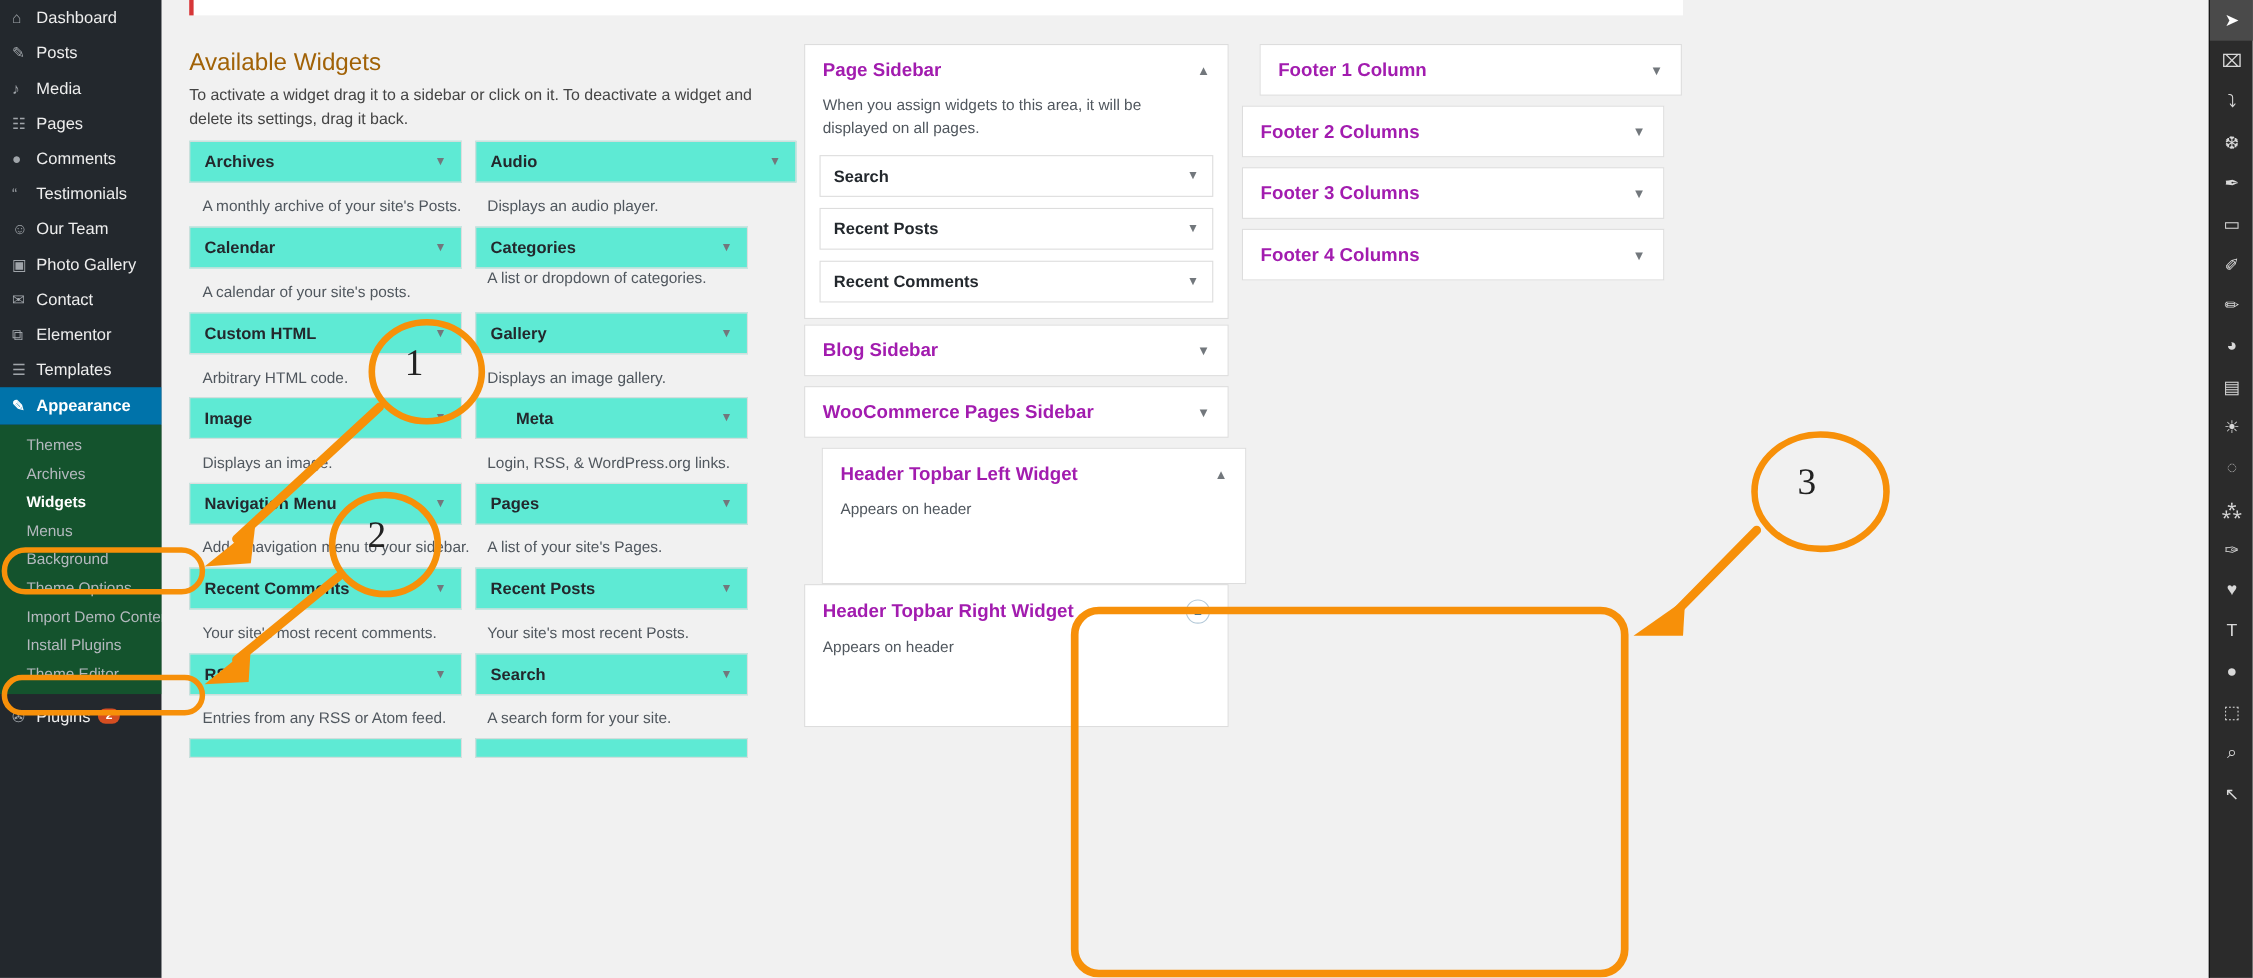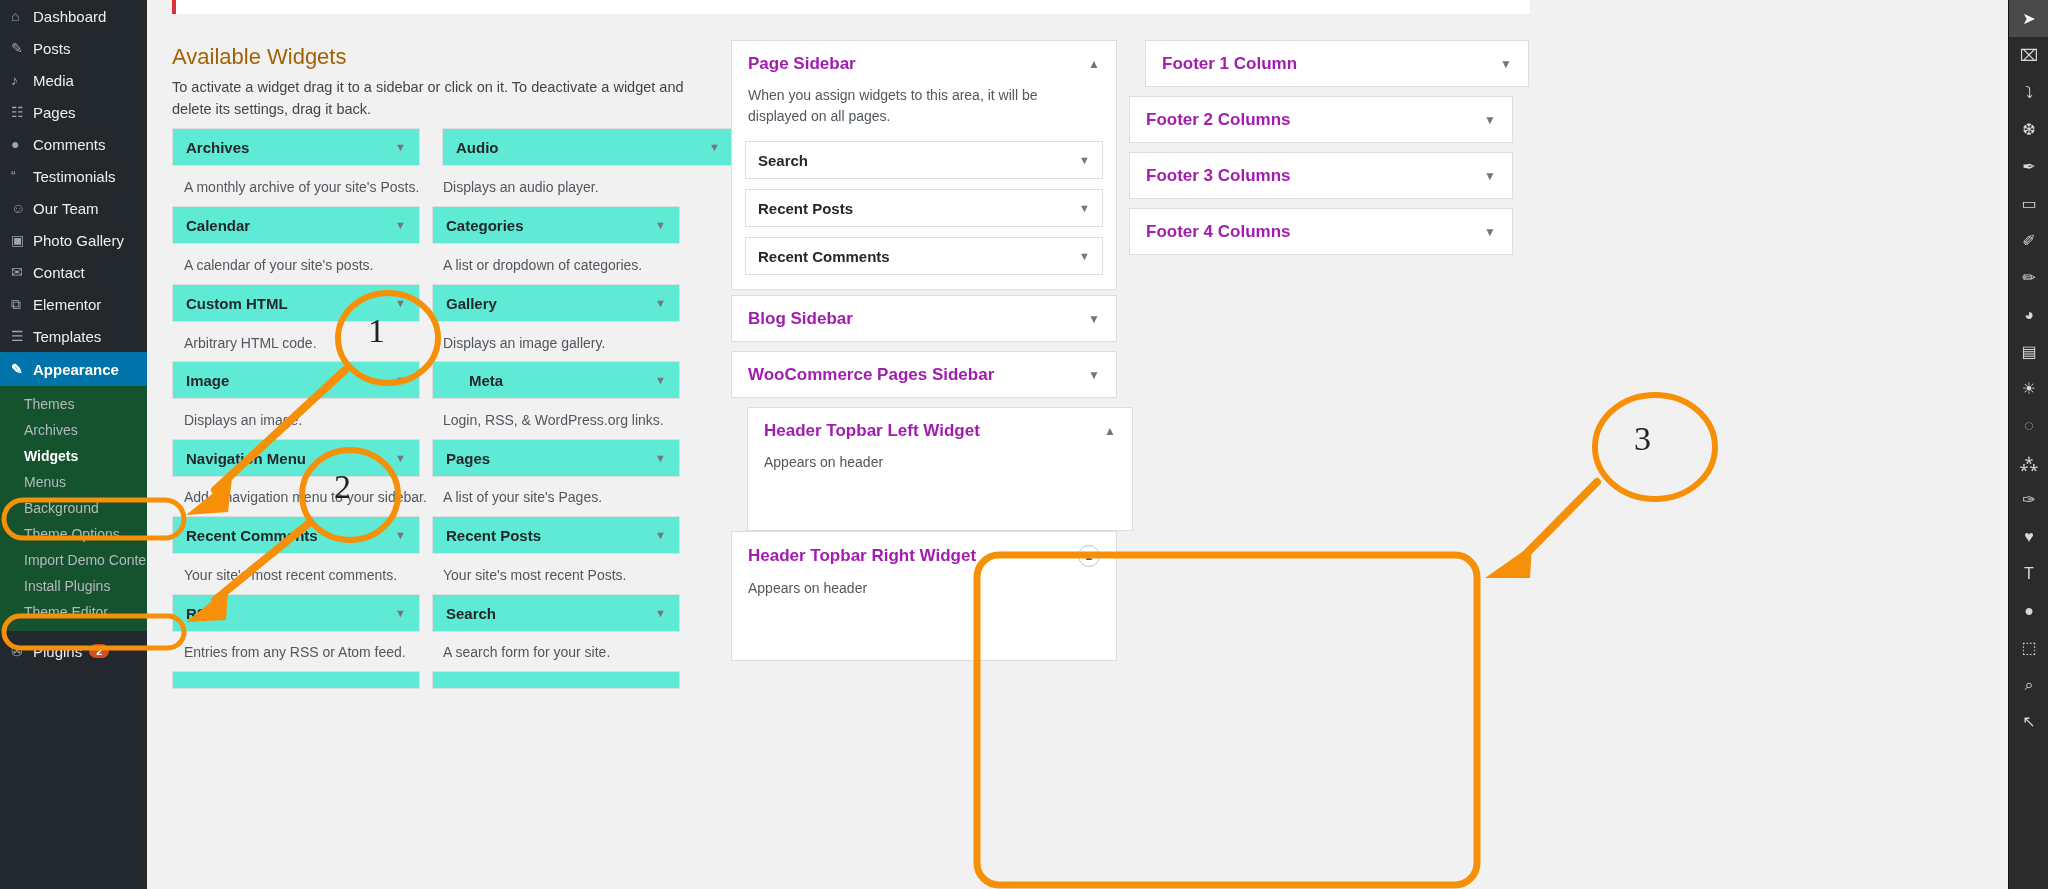--- a/index.html
+++ b/index.html
@@ -235,37 +235,37 @@
 
     <div class="avail-title">Available Widgets</div>
     <div class="avail-desc">To activate a widget drag it to a sidebar or click on it. To deactivate a widget and delete its settings, drag it back.</div>
 
     <div class="widget-box" style="left:25px; top:128px; width:248px;">
       <span>Archives</span>
       <span class="arr">▼</span>
     </div>
     <div class="widget-note" style="left:37px; top:179px;">A monthly archive of your site's Posts.</div>
 
-    <div class="widget-box" style="left:285px; top:128px; width:292px;margin-left:10px;">
+    <div class="widget-box" style="left:285px; top:128px; width:292px;">
       <span>Audio</span>
       <span class="arr">▼</span>
     </div>
     <div class="widget-note" style="left:296px; top:179px;">Displays an audio player.</div>
 
     <div class="widget-box" style="left:25px; top:206px; width:248px;">
       <span>Calendar</span>
       <span class="arr">▼</span>
     </div>
     <div class="widget-note" style="left:37px; top:257px;">A calendar of your site's posts.</div>
 
     <div class="widget-box" style="left:285px; top:206px; width:248px;">
       <span>Categories</span>
       <span class="arr">▼</span>
     </div>
-    <div class="widget-note" style="left:296px; top:257px;">A list or dropdown of categories.</div>
+    <div class="widget-note" style="left:296px; top:244px;">A list or dropdown of categories.</div>
 
     <div class="widget-box" style="left:25px; top:284px; width:248px;">
       <span>Custom HTML</span>
       <span class="arr">▼</span>
     </div>
     <div class="widget-note" style="left:37px; top:335px;">Arbitrary HTML code.</div>
 
     <div class="widget-box" style="left:285px; top:284px; width:248px;">
       <span>Gallery</span>
       <span class="arr">▼</span>

